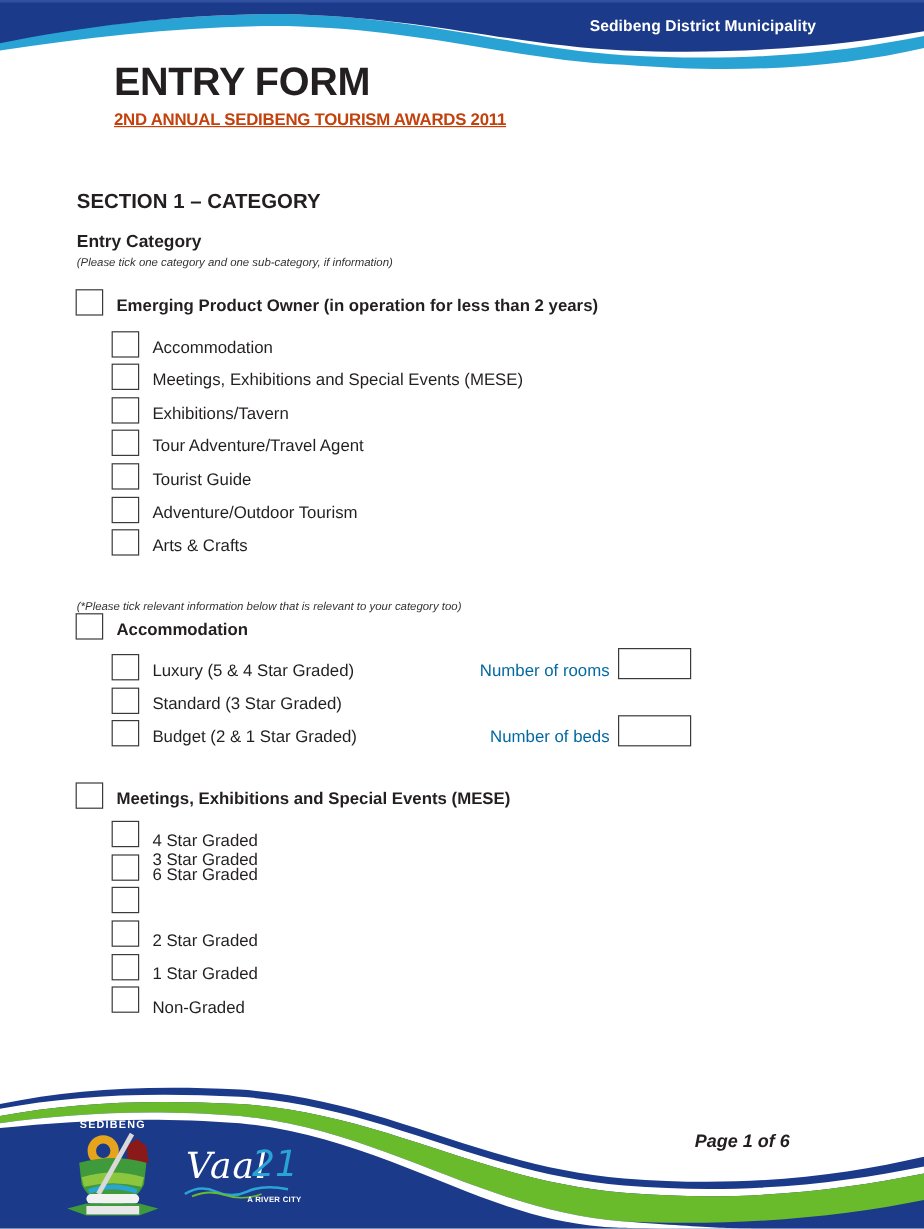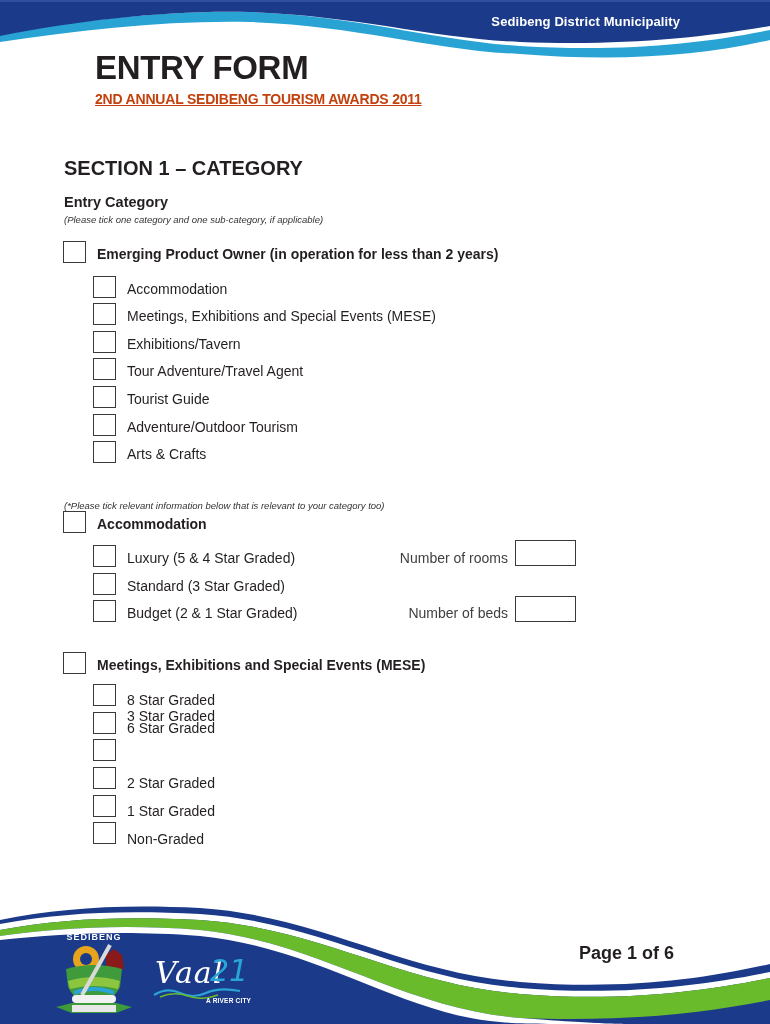--- a/index.html
+++ b/index.html
@@ -47,21 +47,21 @@
     font-weight: bold;
     line-height: 28px;
     color: #c2410c;
     letter-spacing: -0.2px;
     text-decoration: underline;
   }
   .section-title {
     position: absolute;
     left: 64px;
     top: 159px;
-    font-size: 20px;
+    font-size: 17px;
     font-weight: bold;
     line-height: 18px;
   }
   .entry-cat {
     position: absolute;
     left: 64px;
     top: 193px;
     font-size: 14.5px;
     font-weight: bold;
     line-height: 18px;
@@ -99,42 +99,43 @@
     position: absolute;
     left: 127px;
     font-size: 14px;
     line-height: 18px;
     color: #231f20;
   }
   .num-label {
     position: absolute;
     font-size: 14px;
     line-height: 18px;
-    color: #404040;
+    color: #0369a1;
     text-align: right;
     width: 160px;
     left: 348px;
   }
   .num-box {
     position: absolute;
     left: 515px;
     width: 59px;
     height: 24px;
     border: 1.3px solid #3a3a3a;
     background: #fff;
     box-sizing: content-box;
   }
 
   .footer-svg { position: absolute; left: 0; top: 880px; width: 770px; height: 144px; }
   .page-num {
     position: absolute;
     left: 579px;
     top: 943px;
-    font-size: 18px;
-    font-weight: bold;
+    font-size: 15px;
+    font-weight: bold;
+    font-style: italic;
     color: #231f20;
   }
   .vaal-text {
     position: absolute;
     left: 155px;
     top: 955px;
     font-family: "DejaVu Serif", serif;
     font-style: italic;
     font-size: 30px;
     color: #ffffff;
@@ -169,21 +170,21 @@
   <path d="M0,0 L770,0 L770,26 C700,38 620,46 520,42 C430,38 360,16 250,12 C170,10 80,20 0,36 Z" fill="#1b3a8a"></path>
   <path d="M0,0 L770,0 L770,2 L0,2 Z" fill="#3150a0"></path>
 </svg>
 <div class="municipality">Sedibeng District Municipality</div>
 
 <div class="title">ENTRY FORM</div>
 <div class="subtitle">2ND ANNUAL SEDIBENG TOURISM AWARDS 2011</div>
 
 <div class="section-title">SECTION 1 – CATEGORY</div>
 <div class="entry-cat">Entry Category</div>
-<div class="note" style="top:214px;">(Please tick one category and one sub-category, if applicable)</div>
+<div class="note" style="top:214px;">(Please tick one category and one sub-category, if information)</div>
 
 <div class="cb main" style="top:241px;"></div>
 <div class="lbl-main" style="top:245px;">Emerging Product Owner (in operation for less than 2 years)</div>
 
 <div class="cb sub" style="top:276px;"></div>
 <div class="lbl-sub" style="top:280px;">Accommodation</div>
 
 <div class="cb sub" style="top:303px;"></div>
 <div class="lbl-sub" style="top:307px;">Meetings, Exhibitions and Special Events (MESE)</div>
 
@@ -217,21 +218,21 @@
 
 <div class="cb sub" style="top:600px;"></div>
 <div class="lbl-sub" style="top:604px;">Budget (2 &amp; 1 Star Graded)</div>
 <div class="num-label" style="top:604px;">Number of beds</div>
 <div class="num-box" style="top:596px;"></div>
 
 <div class="cb main" style="top:652px;"></div>
 <div class="lbl-main" style="top:656px;">Meetings, Exhibitions and Special Events (MESE)</div>
 
 <div class="cb sub" style="top:684px;"></div>
-<div class="lbl-sub" style="top:691px;">8 Star Graded</div>
+<div class="lbl-sub" style="top:691px;">4 Star Graded</div>
 
 <div class="cb sub" style="top:712px;"></div>
 <div class="lbl-sub" style="top:719px;">6 Star Graded</div>
 
 <div class="cb sub" style="top:739px;"></div>
 <div class="lbl-sub" style="top:707px;">3 Star Graded</div>
 
 <div class="cb sub" style="top:767px;"></div>
 <div class="lbl-sub" style="top:774px;">2 Star Graded</div>
 

